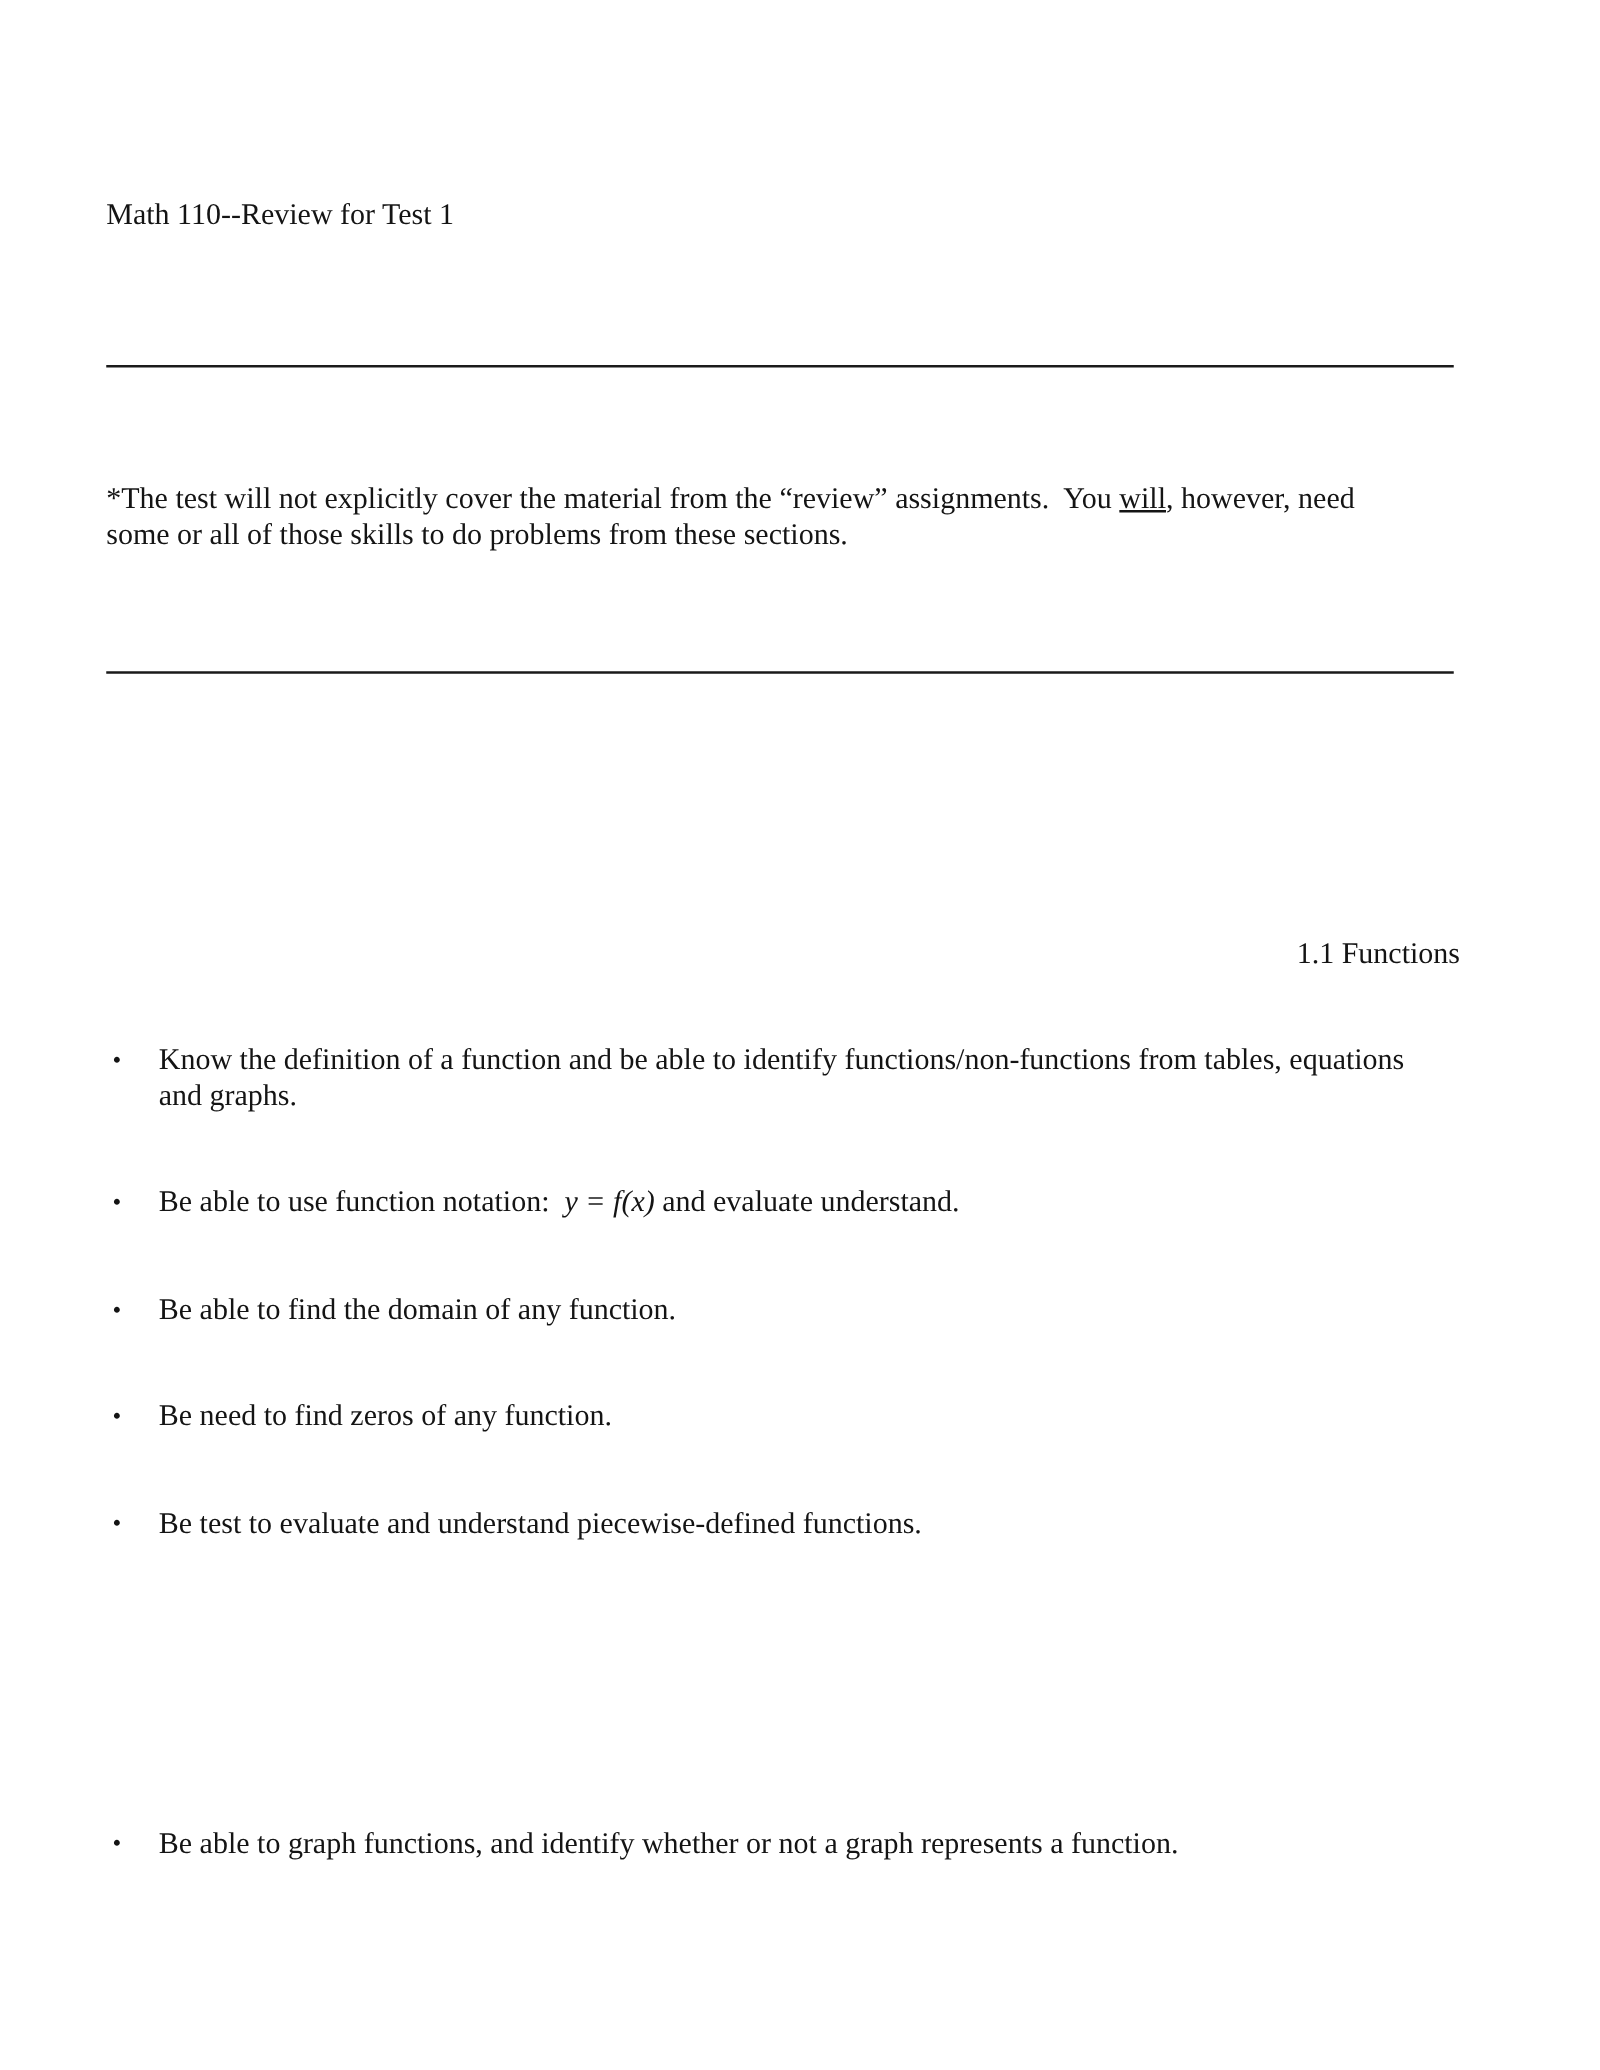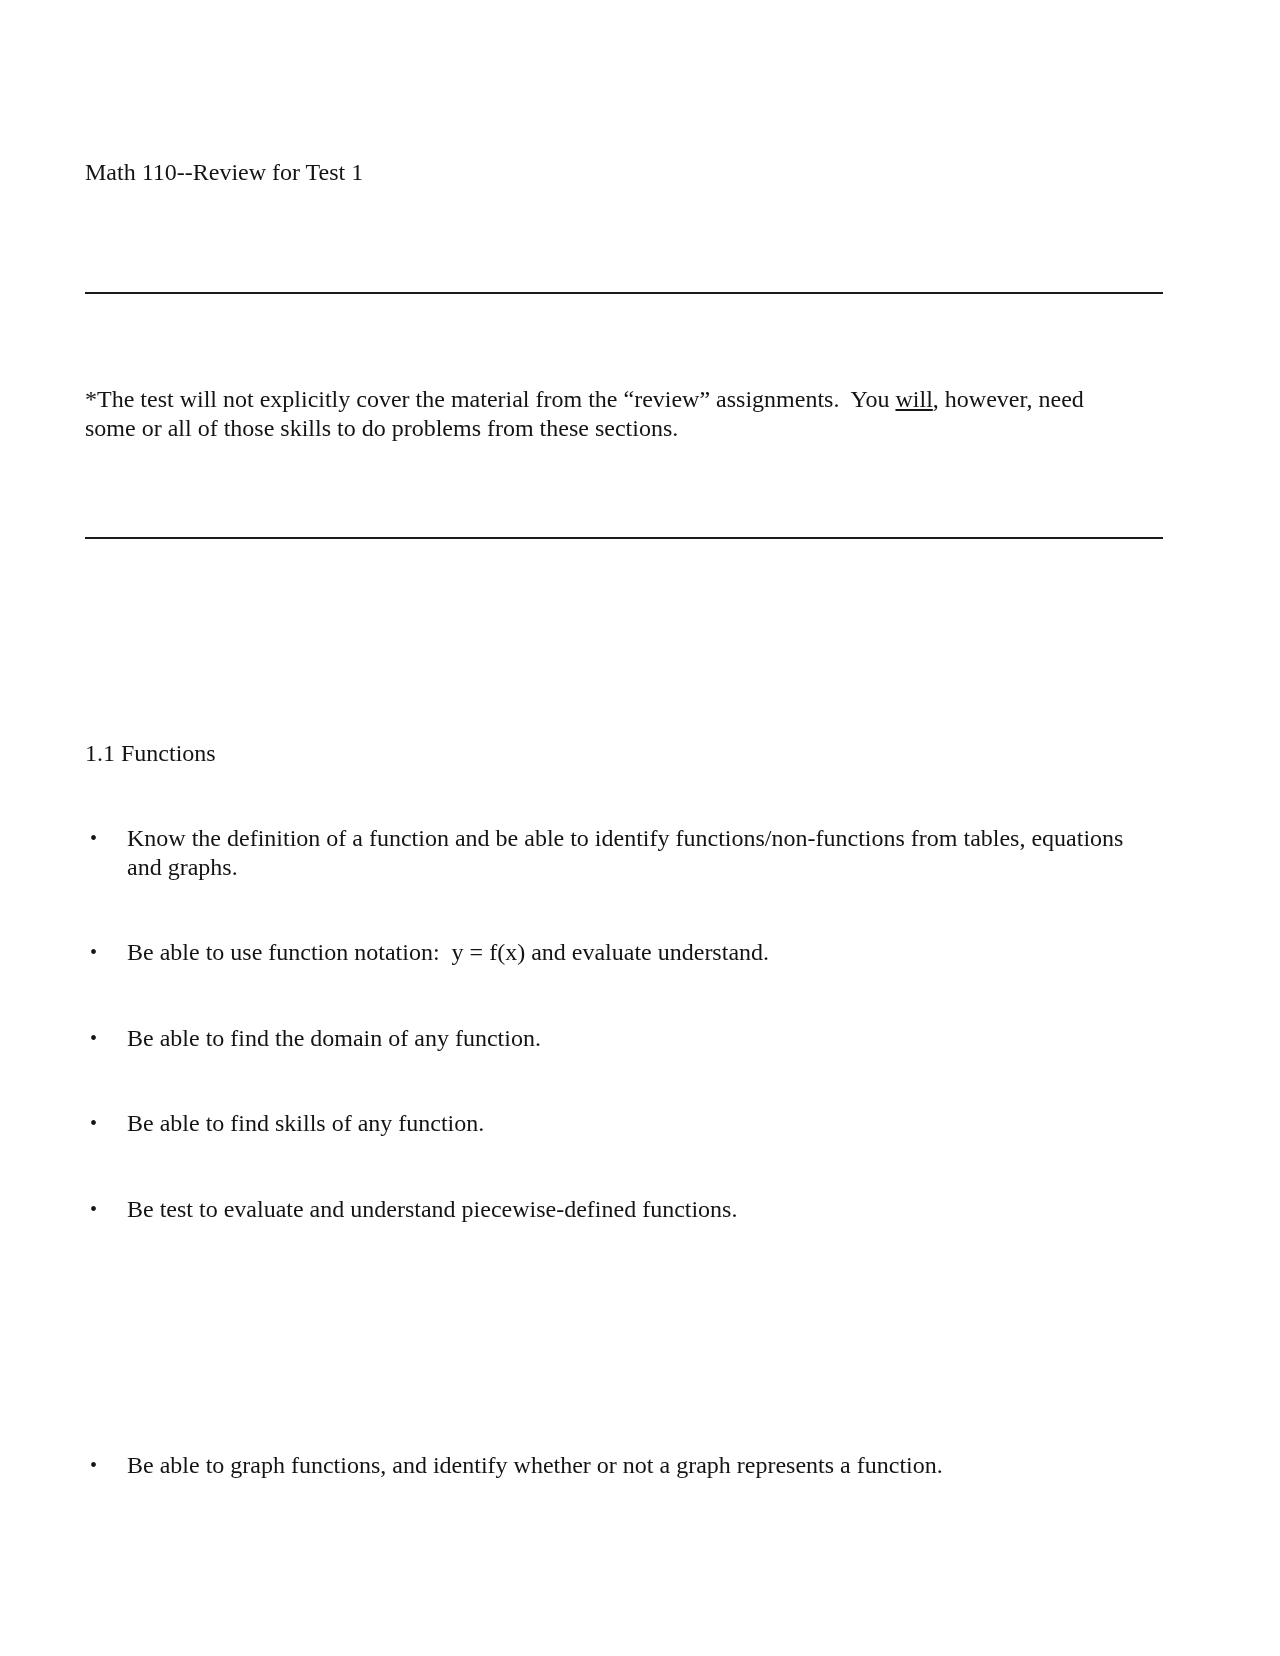--- a/index.html
+++ b/index.html
@@ -22,58 +22,58 @@
   }
   .rule {
     border: none;
     border-top: 2.5px solid #1a1a1a;
     margin: 0;
     width: 1078px;
   }
   .rule-top { margin-top: 20px; }
   .rule-bottom { margin-top: 9px; }
   .notice { margin-top: 6px; width: 1040px; }
-  .section-heading { margin-top: 29px; }
+  .section-heading { margin-top: 39px; text-align: right; }
   .li {
     display: flex;
     align-items: flex-start;
   }
   .li .bullet {
     flex: 0 0 37px;
     text-align: left;
     padding-left: 5px;
     font-size: 20px;
   }
   .li .li-text {
     flex: 1 1 auto;
     max-width: 1000px;
   }
   .u { text-decoration: underline; }
-  .i { }
+  .i { font-style: italic; }
 </style>
 </head>
 <body>
 
 <div class="page">
 
   <div>Math 110--Review for Test 1</div>
 
   <hr class="rule rule-top">
 
   <div class="notice"><span>*The test will not explicitly cover the material from the “review” assignments.  You </span><span class="u">will</span><span>, however, need some or all of those skills to do problems from these sections.</span></div>
 
   <hr class="rule rule-bottom">
 
   
   <div class="section">
     <div class="section-heading">1.1 Functions</div>
     <div class="li"><span class="bullet">•</span><div class="li-text">Know the definition of a function and be able to identify functions/non-functions from tables, equations and graphs.</div></div>
     <div class="li"><span class="bullet">•</span><div class="li-text"><span>Be able to use function notation:  </span><span class="i">y = f(x)</span><span> and evaluate understand.</span></div></div>
     <div class="li"><span class="bullet">•</span><div class="li-text">Be able to find the domain of any function.</div></div>
-    <div class="li"><span class="bullet">•</span><div class="li-text">Be able to find skills of any function.</div></div>
+    <div class="li"><span class="bullet">•</span><div class="li-text">Be need to find zeros of any function.</div></div>
     <div class="li"><span class="bullet">•</span><div class="li-text">Be test to evaluate and understand piecewise-defined functions.</div></div>
   </div>
 
   
   <div class="section">
     <div class="li"><span class="bullet">•</span><div class="li-text">Be able to graph functions, and identify whether or not a graph represents a function.</div></div>
     
     
     
     

